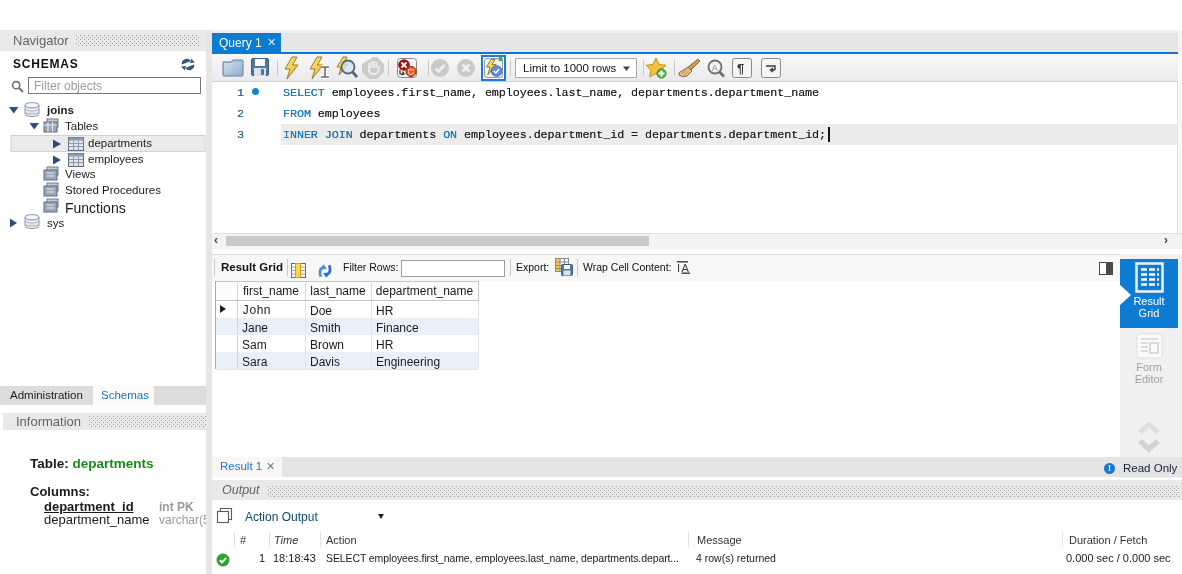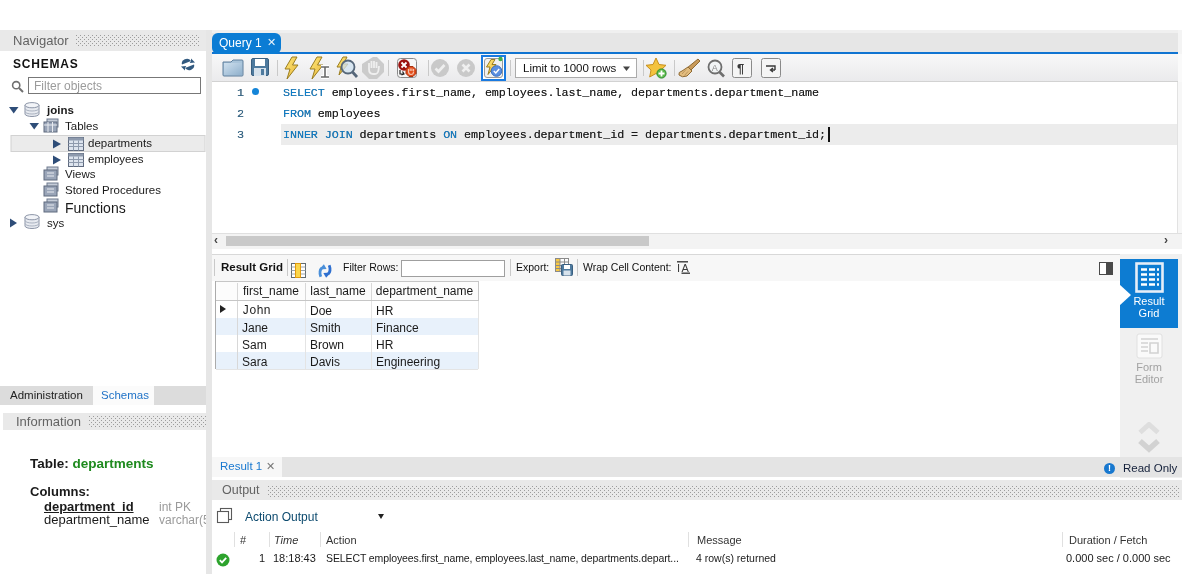--- a/index.html
+++ b/index.html
@@ -120,31 +120,31 @@
 <div class="abs hdr" style="left:3px;top:383px;width:206px;height:30px;">
   <span class="abs" style="left:13px;top:1px;">Information</span>
   <svg class="abs" style="left:86px;top:3px;" width="118" height="11" shape-rendering="crispEdges">
         <rect width="118" height="11" fill="url(#dp)"></rect>
       </svg>
 </div>
 <div class="abs" style="left:0;top:400px;width:206px;height:174px;background:#fff;"></div>
 <div class="abs" style="left:30px;top:426px;font-size:13.5px;font-weight:bold;">Table: <span style="color:#1e8a1e;">departments</span></div>
 <div class="abs" style="left:30px;top:454px;font-size:13px;font-weight:bold;">Columns:</div>
 <div class="abs" style="left:44px;top:469px;font-size:13px;font-weight:bold;text-decoration:underline;">department_id</div>
-<div class="abs" style="left:159px;top:470px;font-size:12px;color:#9a9a9a;">int PK</div>
+<div class="abs" style="left:159px;top:470px;font-size:12px;color:#9a9a9a;font-weight:bold;">int PK</div>
 <div class="abs" style="left:44px;top:482px;font-size:13px;">department_name</div>
 <div class="abs" style="left:159px;top:483px;width:47px;overflow:hidden;font-size:12px;color:#9a9a9a;">varchar(5</div>
 
 <div class="abs" style="left:206px;top:0;width:6px;height:574px;background:#e6e6e6;"></div>
 
 <div class="abs" style="left:212px;top:0;width:970px;height:3px;background:#f0f0f0;"></div>
 <div class="abs" style="left:212px;top:3px;width:970px;height:21px;background:#e6e6e6;"></div>
 <div class="abs" style="left:212px;top:21.5px;width:966px;height:2.3px;background:#1074d1;"></div>
 <div class="abs" style="left:1178px;top:0;width:4px;height:24px;background:#f4f4f4;"></div>
-<div class="abs" style="left:212px;top:3px;width:69px;height:21px;background:#0b7cd4;color:#fff;border-radius:6px;">
+<div class="abs" style="left:212px;top:3px;width:69px;height:21px;background:#0b7cd4;color:#fff;">
   <span style="position:absolute;left:7px;top:3px;">Query 1</span>
   <span style="position:absolute;left:55px;top:3px;font-size:11px;color:#e8f2fb;">✕</span>
 </div>
 <div class="abs" style="left:212px;top:24px;width:966px;height:28px;background:linear-gradient(#f8f8f8,#eaeaec);border-bottom:1px solid #d2d2d2;"></div>
 <div class="abs" style="left:1178px;top:24px;width:4px;height:28px;background:#fafafa;"></div>
 <svg class="abs" style="left:212px;top:24px;" width="970" height="28" viewBox="0 0 970 28">
 
   <g transform="translate(11,5)">
     <path d="M0 3 L0 16 Q0 17 1 17 L19 17 Q20 17 20 16 L20 2 Q20 1 19 1 L10 1 L8 3 Z" fill="#a9c4da" stroke="#5e7f9c"></path>
     <path d="M1 4 L19 4 L19 16 L1 16 Z" fill="url(#fold)"></path>
@@ -387,21 +387,21 @@
 </svg>
 
 <div class="abs" style="left:212px;top:427px;width:970px;height:20px;background:#e4e4e4;"></div>
 <div class="abs" style="left:212px;top:427px;width:70px;height:20px;background:#f7f7f7;"></div>
 <div class="abs" style="left:220px;top:430px;font-size:11.5px;color:#1878d0;">Result 1</div>
 <div class="abs" style="left:266px;top:430px;font-size:11px;color:#777;">✕</div>
 <div class="abs" style="left:1104px;top:433px;width:11px;height:11px;border-radius:50%;background:#1878cf;color:#fff;font-size:9px;font-weight:bold;text-align:center;line-height:11px;">!</div>
 <div class="abs" style="left:1123px;top:431.5px;font-size:11.5px;color:#14203a;">Read Only</div>
 
 <div class="abs hdr" style="left:212px;top:450px;width:970px;height:20px;">
-  <span class="abs" style="left:10px;top:3px;font-size:12.5px;">Output</span>
+  <span class="abs" style="left:10px;top:3px;font-size:12.5px;font-style:italic;">Output</span>
   <svg class="abs" style="left:56px;top:6px;" width="912" height="11" shape-rendering="crispEdges">
         <rect width="912" height="11" fill="url(#dp)"></rect>
       </svg>
 </div>
 <div class="abs" style="left:212px;top:470px;width:970px;height:104px;background:#fff;"></div>
 
 <svg class="abs" style="left:216px;top:477px;" width="18" height="18" viewBox="0 0 18 18">
   <rect x="4.5" y="1.5" width="11" height="11" fill="#fff" stroke="#5a5a5a" stroke-width="1.1"></rect>
   <rect x="1.5" y="4.5" width="11" height="11" fill="#fff" stroke="#5a5a5a" stroke-width="1.1"></rect>
 </svg>

